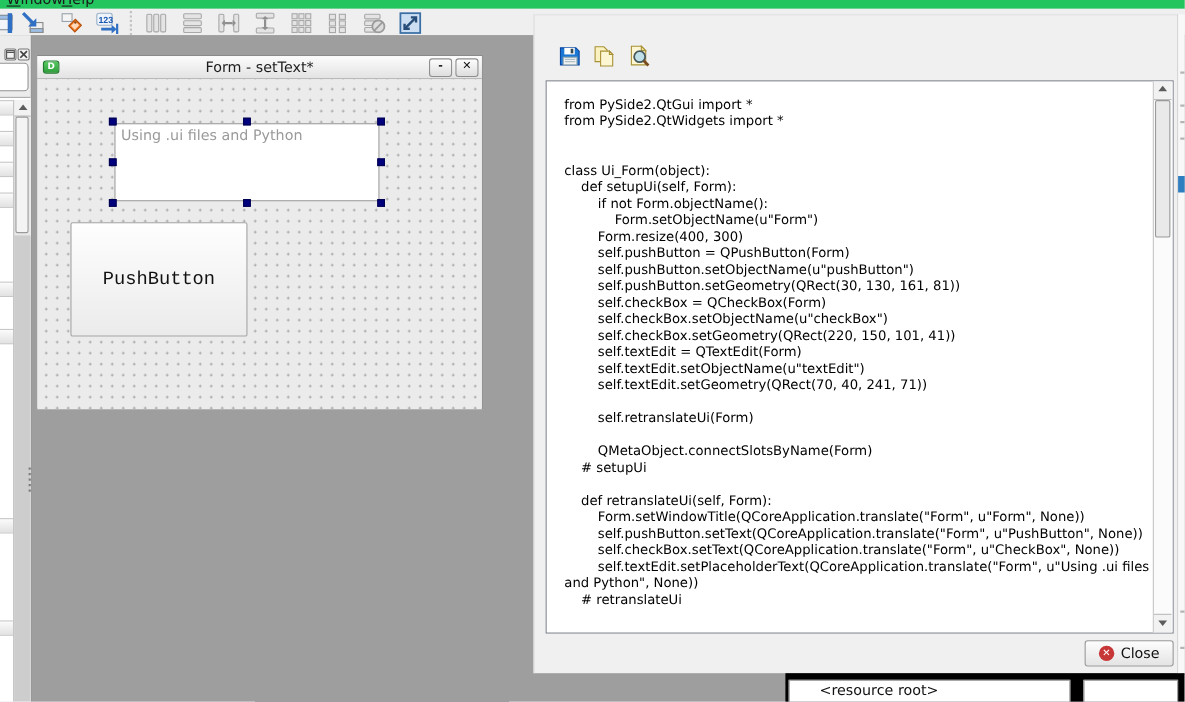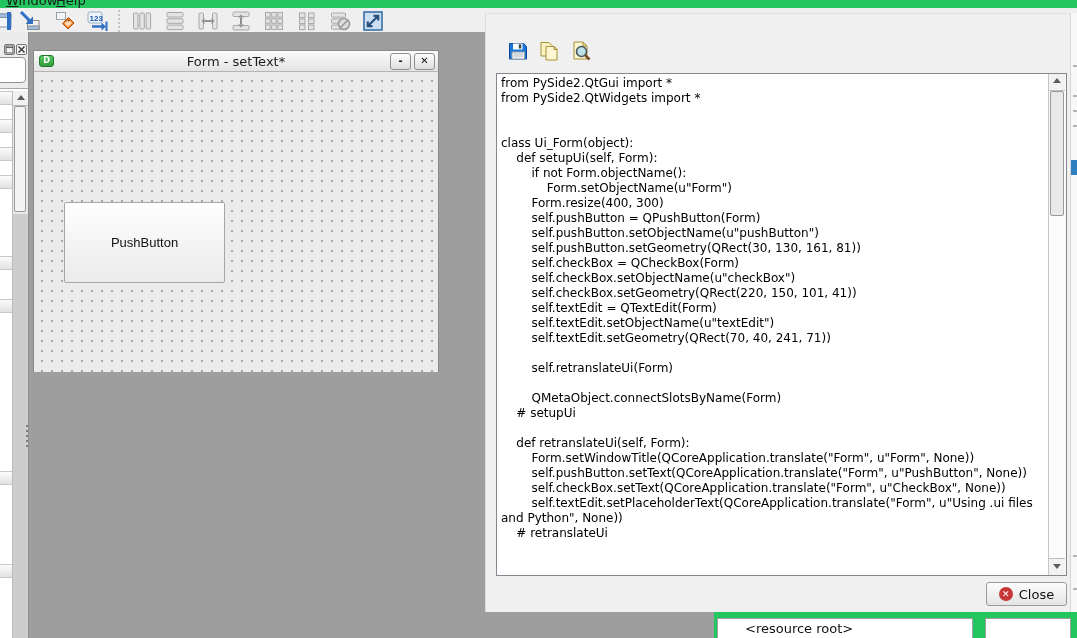--- a/index.html
+++ b/index.html
@@ -56,48 +56,48 @@
     background-image:radial-gradient(circle,#a9a9a9 0.9px,transparent 1px);
     background-size:10px 10px;background-position:3px 4px;}
 
   .w-textedit{position:absolute;left:70px;top:40px;width:241px;height:71px;}
   .te-box{position:absolute;inset:0;background:#fff;border:1px solid #9a9a9a;box-sizing:border-box;padding:3px 5px;font-size:13px;color:#9a9a9a;}
   .hand{position:absolute;width:7px;height:7px;background:#00007f;border:1px solid #000050;box-sizing:border-box;cursor:pointer;}
   .h-tl{left:-5px;top:-5px;} .h-tm{left:calc(50% - 4px);top:-5px;} .h-tr{right:-5px;top:-5px;}
   .h-ml{left:-5px;top:calc(50% - 4px);} .h-mr{right:-5px;top:calc(50% - 4px);}
   .h-bl{left:-5px;bottom:-5px;} .h-bm{left:calc(50% - 4px);bottom:-5px;} .h-br{right:-5px;bottom:-5px;}
 
-  .w-push{position:absolute;left:30px;top:130px;width:161px;height:81px;background:linear-gradient(#fefefe,#ebebeb);border:1px solid #a6a6a6;border-radius:2px;font-size:13px;color:#111;font-family:Liberation Sans, sans-serif;cursor:pointer;}
+  .w-push{position:absolute;left:30px;top:130px;width:161px;height:104px;background:linear-gradient(#fefefe,#ebebeb);border:1px solid #a6a6a6;border-radius:2px;font-size:17px;color:#111;font-family:Liberation Mono, monospace;cursor:pointer;}
   .w-check{position:absolute;left:220px;top:150px;width:101px;height:41px;display:flex;align-items:center;cursor:pointer;}
   .cb-box{width:13px;height:13px;background:#fff;border:1px solid #8a8a8a;box-sizing:border-box;margin-right:6px;}
   .cb-label{font-size:13px;color:#111;}
 
   
   .dialog{position:absolute;left:485px;top:13px;width:585px;height:599px;background:#f0f0f0;border-left:1px solid #dcdcdc;border-top:1px solid #e2e2e2;box-sizing:border-box;}
   .dbtn{position:absolute;top:24px;width:26px;height:26px;border:none;background:transparent;padding:1px;cursor:pointer;}
   .dbtn svg{width:24px;height:24px;display:block;}
   .d-save{left:19px;} .d-copy{left:50px;} .d-find{left:82px;}
 
   .codearea{position:absolute;left:10px;top:59px;width:571px;height:503px;background:#fff;border:1px solid #828790;box-sizing:border-box;overflow:hidden;}
-  .code{margin:0;padding:2px 4px;font-family:"DejaVu Sans",sans-serif;font-size:12px;line-height:15px;color:#000;white-space:pre-wrap;width:544px;}
+  .code{margin:12px;padding:2px 4px;font-family:"DejaVu Sans",sans-serif;font-size:12px;line-height:15px;color:#000;white-space:pre-wrap;width:544px;}
   .vscroll{position:absolute;right:0;top:0;bottom:0;width:17px;background:#fbfbfb;border-left:1px solid #c6c6c6;}
   .vs-up{position:absolute;top:0;left:0;width:16px;height:16px;background:#f2f2f2;border-bottom:1px solid #bdbdbd;cursor:pointer;}
   .vs-down{position:absolute;bottom:0;left:0;width:16px;height:16px;background:#f2f2f2;border-top:1px solid #bdbdbd;cursor:pointer;}
   .vs-thumb{position:absolute;left:1px;top:17px;width:14px;height:125px;background:#e9e9e9;border:1px solid #9a9a9a;border-radius:2px;box-sizing:border-box;cursor:pointer;}
 
   .closebtn{position:absolute;left:500px;top:568px;width:81px;height:24px;border:1px solid #9a9a9a;border-radius:3px;background:linear-gradient(#fdfdfd,#e4e4e4);display:flex;align-items:center;justify-content:center;gap:6px;font-size:13px;color:#111;cursor:pointer;font-family:"DejaVu Sans",sans-serif;}
   .close-x{width:14px;height:14px;border-radius:50%;background:#c83737;color:#fff;font-size:9px;font-weight:bold;line-height:14px;text-align:center;}
 
   
   .sliver{position:absolute;left:1070px;top:13px;width:7px;height:625px;background:#f8f8f8;border-left:1px solid #d6d6d6;}
   .sl-dash{position:absolute;left:2px;width:4px;height:2px;background:#b4b4b4;}
   .sl-blue{position:absolute;left:0;top:147px;width:7px;height:15px;background:#2f7fc0;}
 
   
-  .reswin{position:absolute;left:714px;top:612px;width:363px;height:26px;background:#22c55e;}
+  .reswin{position:absolute;left:714px;top:612px;width:363px;height:26px;background:#000000;}
   .res-box{position:absolute;top:6px;height:40px;background:#fff;border:1px solid #a0a0a0;box-sizing:border-box;}
   .res-box.b1{left:3px;width:256px;}
   .res-box.b2{left:271px;width:86px;}
   .res-root{display:block;padding:2px 0 0 27px;font-size:13px;color:#111;cursor:pointer;}
 
   
   .x-lines line{stroke:#444;stroke-width:1.6;}
 </style>
 </head>
 <body>
@@ -277,20 +277,31 @@
 
 <section class="formwin">
   <div class="f-title">
     <span class="f-icon">D</span>
     <span class="f-text">Form - setText*</span>
     <span class="f-btn min">-</span>
     <span class="f-btn">✕</span>
   </div>
   <div class="f-canvas">
 
+    <div class="w-textedit">
+      <div class="te-box">Using .ui files and Python</div>
+      <span class="hand h-tl"></span>
+      <span class="hand h-tm"></span>
+      <span class="hand h-tr"></span>
+      <span class="hand h-ml"></span>
+      <span class="hand h-mr"></span>
+      <span class="hand h-bl"></span>
+      <span class="hand h-bm"></span>
+      <span class="hand h-br"></span>
+    </div>
 
     <button class="w-push">PushButton</button>
 
 
   </div>
 </section>
 
 <section class="dialog">
 
   <button class="dbtn d-save">

